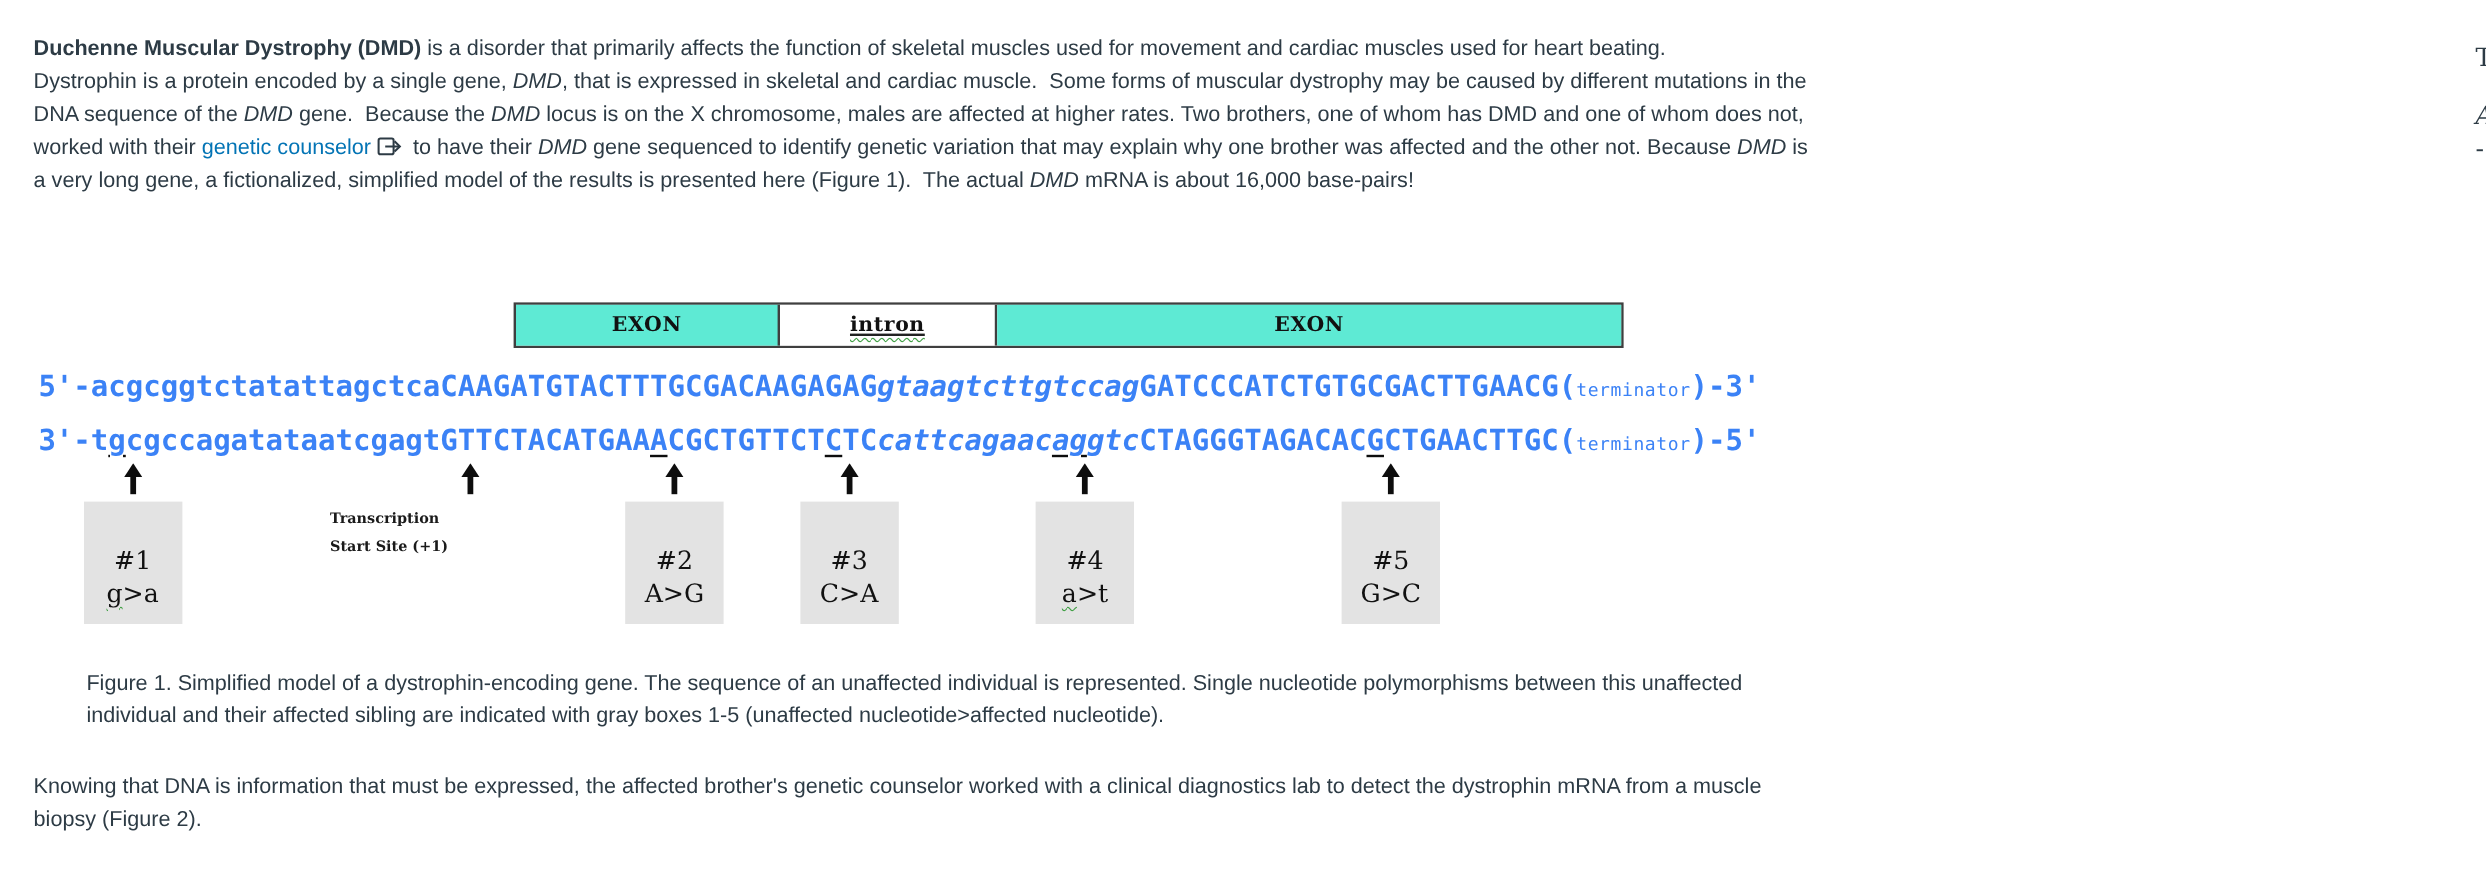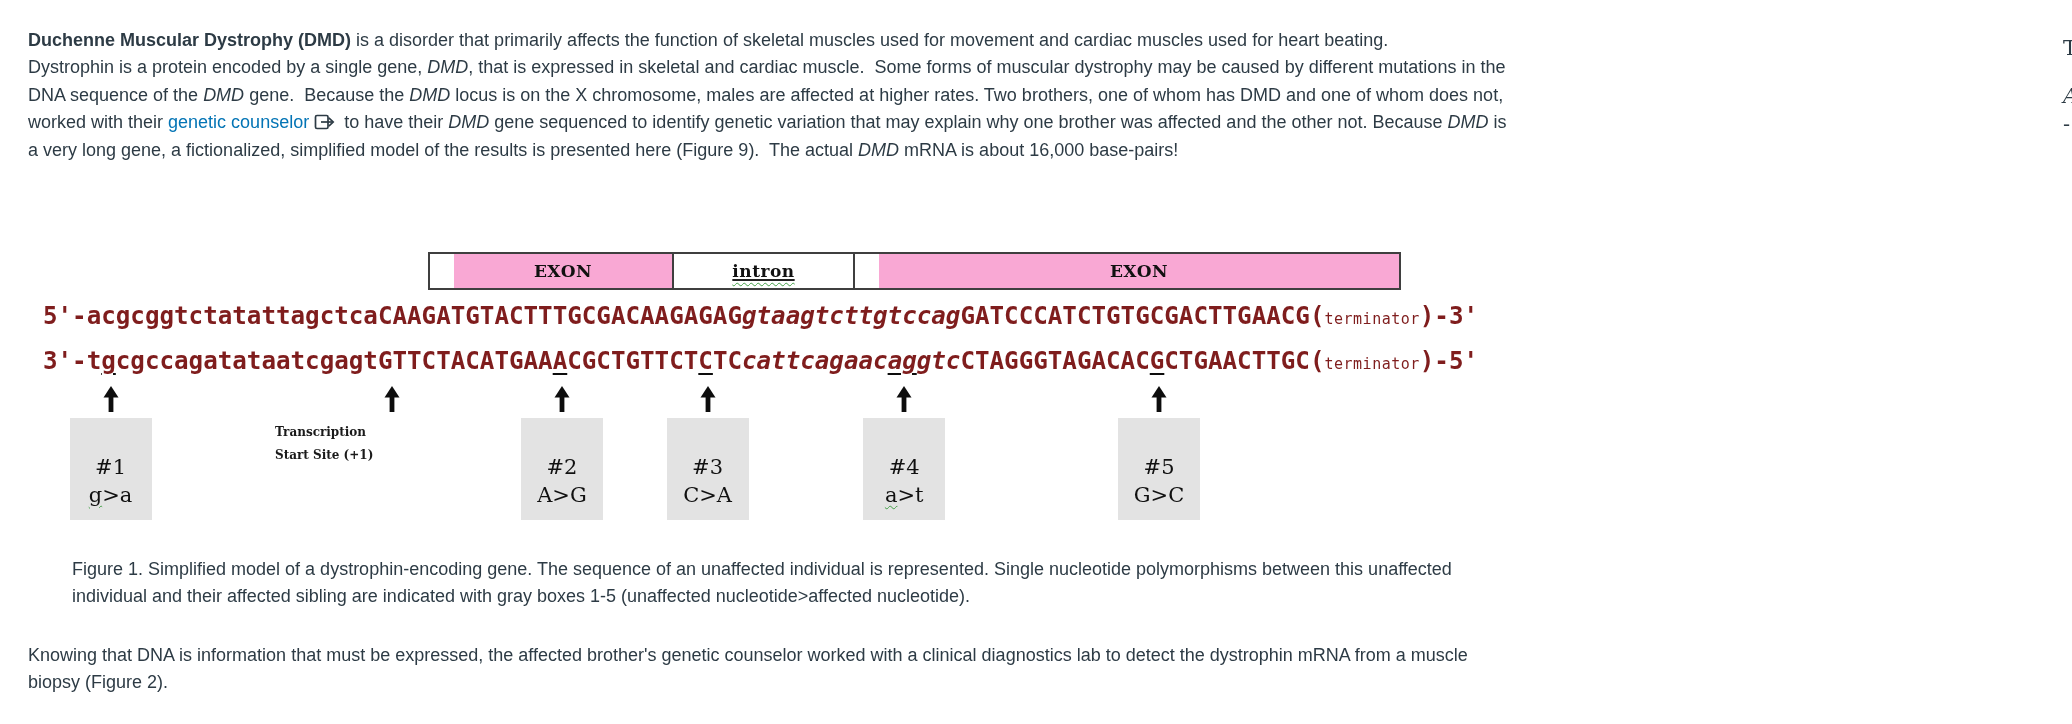--- a/index.html
+++ b/index.html
@@ -25,39 +25,39 @@
   
   #gene-bar{
     position:absolute;left:428px;top:252px;
     display:flex;border:2px solid #3f3f3f;background:#fff;
   }
   .bar-cell{
     height:34px;display:flex;align-items:center;justify-content:center;
     border-right:2px solid #3f3f3f;box-sizing:border-box;
   }
   .bar-cell:last-child{border-right:none;}
-  .bar-cell.exon{background:#f9a8d4;margin-left:24px;}
+  .bar-cell.exon{background:#5eead4;}
   .bar-cell.intron{background:#ffffff;}
   .bar-label{
     font-family:"DejaVu Serif","Liberation Serif",serif;
     font-weight:bold;font-size:17px;color:#111;letter-spacing:.5px;
   }
   .bar-label.u .inner{
     text-decoration:underline solid #222 1.5px;text-underline-offset:2px;
   }
   .bar-label.u{
     text-decoration:underline wavy #43A047 1px;text-underline-offset:5px;
   }
 
   
   .seq{
-    position:absolute;left:43px;
+    position:absolute;left:32px;
     font-family:"DejaVu Sans Mono","Liberation Mono",monospace;
-    font-size:24.2px;font-weight:700;color:#7f1d1d;
-    white-space:pre;line-height:30px;
+    font-size:24.2px;font-weight:700;color:#3b82f6;
+    white-space:pre;line-height:42px;
   }
   #seq-top{top:301px;}
   #seq-bottom{top:346px;}
   .seq .sm{font-size:15px;font-weight:400;letter-spacing:.5px;}
   .seq .it{font-style:italic;}
   .seq .un{text-decoration:underline solid #0d0d0d 2px;text-underline-offset:3.5px;}
 
   
   .up-arrow{position:absolute;top:386px;width:16px;height:26px;}
 
@@ -91,21 +91,21 @@
 
 <div id="intro" class="textblock">
     <div class="tline"><span class="seg-b">Duchenne Muscular Dystrophy (DMD)</span><span> is a disorder that primarily affects the function of skeletal muscles used for movement and cardiac muscles used for heart beating.</span></div>
     <div class="tline"><span>Dystrophin is a protein encoded by a single gene, </span><span class="seg-i">DMD</span><span>, that is expressed in skeletal and cardiac muscle.  Some forms of muscular dystrophy may be caused by different mutations in the</span></div>
     <div class="tline"><span>DNA sequence of the </span><span class="seg-i">DMD</span><span> gene.  Because the </span><span class="seg-i">DMD</span><span> locus is on the X chromosome, males are affected at higher rates. Two brothers, one of whom has DMD and one of whom does not,</span></div>
     <div class="tline"><span>worked with their </span><span class="seg-link">genetic counselor</span><svg class="extlink-icon" width="21" height="19" viewBox="0 0 21 19">
         <rect x="1.5" y="3.5" width="12.5" height="13" rx="1.5" fill="#ffffff" stroke="#2D3B45" stroke-width="1.7"></rect>
         <line x1="7" y1="10" x2="18.6" y2="10" stroke="#2D3B45" stroke-width="1.7"></line>
         <polyline points="14.8,5.8 19.2,10 14.8,14.2" fill="none" stroke="#2D3B45" stroke-width="1.7"></polyline>
       </svg><span> to have their </span><span class="seg-i">DMD</span><span> gene sequenced to identify genetic variation that may explain why one brother was affected and the other not. Because </span><span class="seg-i">DMD</span><span> is</span></div>
-    <div class="tline"><span>a very long gene, a fictionalized, simplified model of the results is presented here (Figure 9).  The actual </span><span class="seg-i">DMD</span><span> mRNA is about 16,000 base-pairs!</span></div>
+    <div class="tline"><span>a very long gene, a fictionalized, simplified model of the results is presented here (Figure 1).  The actual </span><span class="seg-i">DMD</span><span> mRNA is about 16,000 base-pairs!</span></div>
   </div>
 
 <div id="gene-bar">
   <div class="bar-cell exon" style="width: 220px;">
     <span class="bar-label">EXON</span>
   </div>
   <div class="bar-cell intron" style="width: 181px;">
     <span class="bar-label u"><span class="inner">intron</span></span>
   </div>
   <div class="bar-cell exon" style="width: 520px;">

